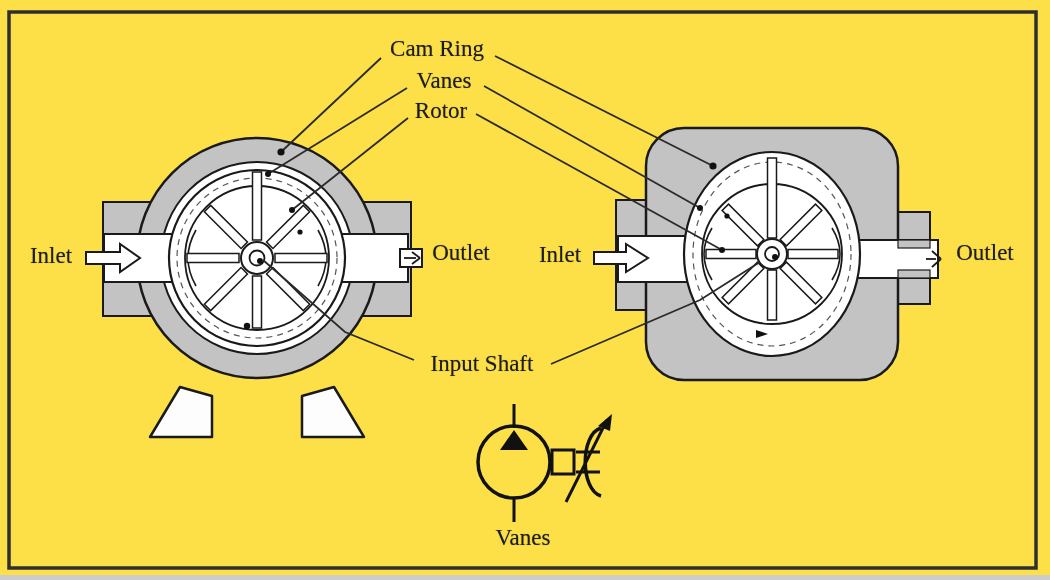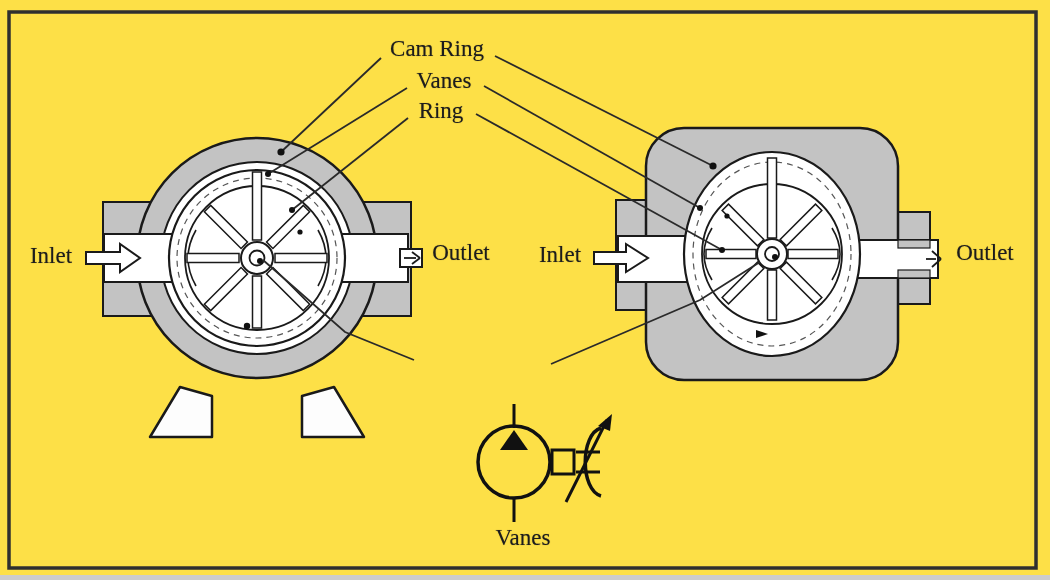--- a/index.html
+++ b/index.html
@@ -178,20 +178,21 @@
       <line x1="576" y1="452" x2="600" y2="452" stroke-width="3"></line>
       <line x1="576" y1="472" x2="600" y2="472" stroke-width="3"></line>
 
       <line x1="566" y1="502" x2="607" y2="420" stroke-width="3"></line>
       <polygon points="612,414 610,431 598,426" fill="#111111" stroke="none"></polygon>
     </g>
   </svg>
 
   <div class="lbl" style="left:437px;top:49px">Cam Ring</div>
   <div class="lbl" style="left:444px;top:81px">Vanes</div>
-  <div class="lbl" style="left:441px;top:111px">Ring</div>
+  <div class="lbl" style="left:441px;top:111px">Rotor</div>
   <div class="lbl" style="left:51px;top:256px">Inlet</div>
   <div class="lbl" style="left:461px;top:253px">Outlet</div>
   <div class="lbl" style="left:560px;top:255px">Inlet</div>
   <div class="lbl" style="left:985px;top:253px">Outlet</div>
+  <div class="lbl" style="left:482px;top:364px">Input Shaft</div>
   <div class="lbl" style="left:523px;top:538px">Vanes</div>
 
 </div>
 
 </body></html>

